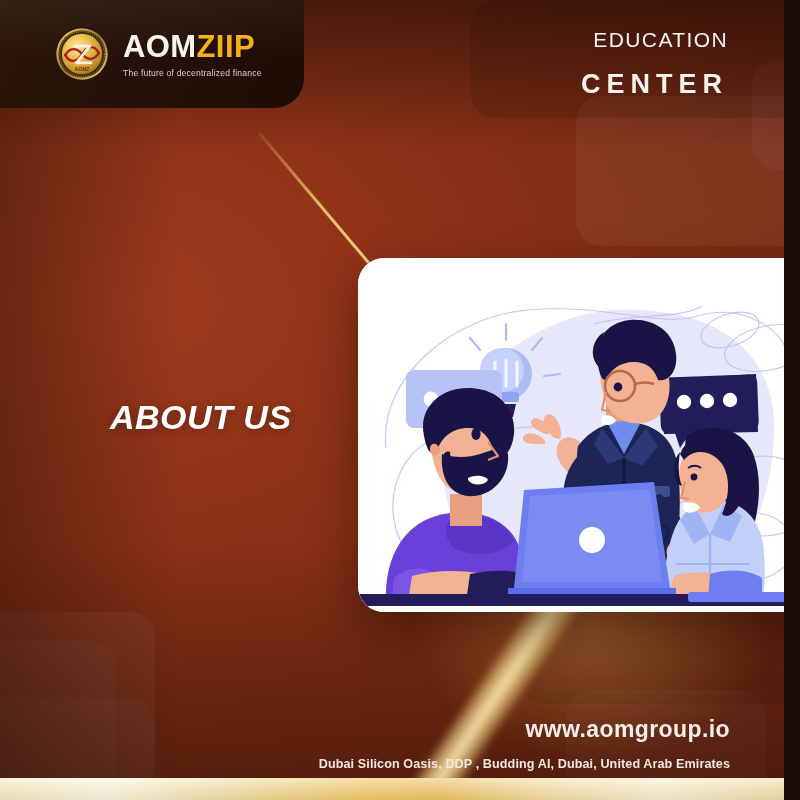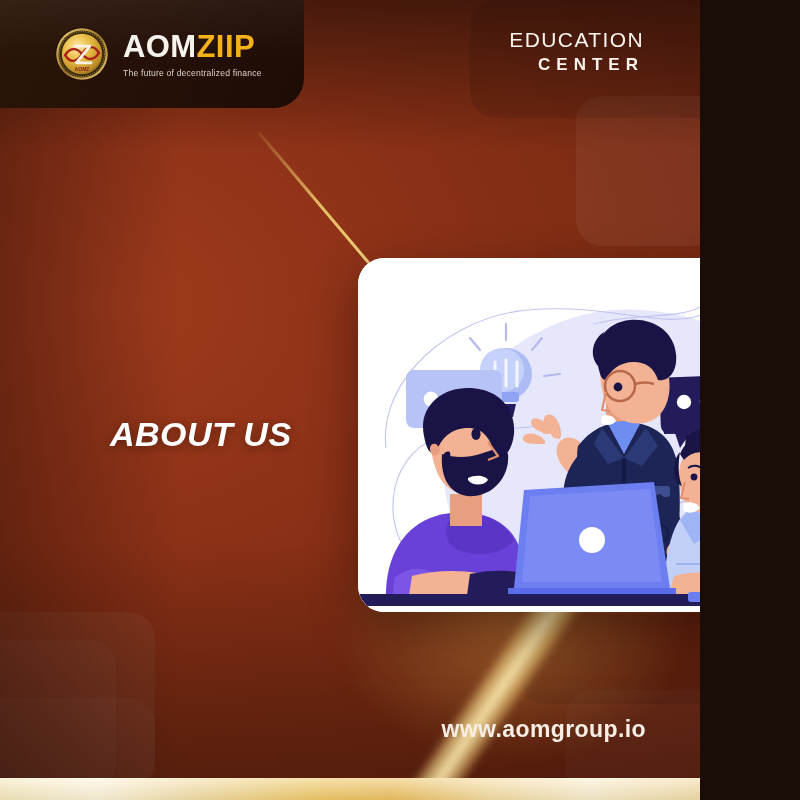--- a/index.html
+++ b/index.html
@@ -1,18 +1,18 @@
 <!DOCTYPE html>
 <html><head>
 <meta charset="utf-8">
 <style>
   html,body{margin:0;padding:0;background:#1a0d07;}
   *{box-sizing:border-box;}
   .stage{
-    position:relative;width:700px;height:800px;overflow:hidden;
+    position:relative;width:784px;height:800px;overflow:hidden;
     font-family:"Liberation Sans", sans-serif;
     background:
       radial-gradient(120% 90% at 18% 38%, #9e3a1c 0%, #8a3016 38%, #7d2c13 60%, #6d2410 100%);
   }
 
   
   .bg-layer{position:absolute;inset:0;overflow:hidden;}
   .bg-rect{position:absolute;border-radius:26px;background:rgba(255,255,255,.055);}
   .bg-rect.soft{background:rgba(255,255,255,.038);}
   .bg-rect.dim{background:rgba(0,0,0,.10);}
@@ -61,27 +61,27 @@
   .coin{position:relative;width:56px;height:56px;flex:0 0 56px;}
   .wordmark{display:flex;flex-direction:column;line-height:1;}
   .wm-top{font-size:31px;font-weight:bold;letter-spacing:.4px;white-space:nowrap;}
   .wm-top .a{color:#f6f3ef;}
   .wm-top .b{color:#f5b115;}
   .wm-sub{margin-top:7px;font-size:8.6px;color:#ddd3cb;letter-spacing:.18px;white-space:nowrap;}
 
   
   .edu{position:absolute;right:56px;top:28px;text-align:right;color:#fbf4ee;}
   .edu-1{font-size:21px;letter-spacing:1.4px;font-weight:400;line-height:1.18;}
-  .edu-2{font-size:17px;letter-spacing:6.0px;font-weight:bold;line-height:1.18;margin-top:2px;}
+  .edu-2{font-size:27px;letter-spacing:6.0px;font-weight:bold;line-height:1.18;margin-top:16px;}
 
   
   .about{
     position:absolute;left:110px;top:398px;
     font-size:34px;font-weight:bold;font-style:italic;color:#ffffff;
-    letter-spacing:.5px;text-shadow:0 2px 10px rgba(0,0,0,.35);margin-top:17px;
+    letter-spacing:.5px;text-shadow:0 2px 10px rgba(0,0,0,.35);
   }
 
   
   .card{
     position:absolute;left:358px;top:258px;width:470px;height:354px;
     background:#ffffff;border-radius:26px;overflow:hidden;
     box-shadow:0 18px 48px rgba(20,6,2,.42);
   }
   .card svg{display:block;width:100%;height:100%;}
 
@@ -370,15 +370,16 @@
         </g>
 
         <rect x="-10" y="336" width="496" height="12" rx="3" fill="#221c5b"></rect>
         <rect x="330" y="334" width="160" height="10" rx="3" fill="#6c7ef0"></rect>
         <rect x="0" y="348" width="470" height="8" fill="#ffffff"></rect>
       </g>
     </svg>
   </div>
 
   <div class="site">www.aomgroup.io</div>
+  <div class="addr">Dubai Silicon Oasis, DDP , Budding AI, Dubai, United Arab Emirates</div>
   <div class="gold-strip"></div>
 
 </div>
 
 </body></html>

